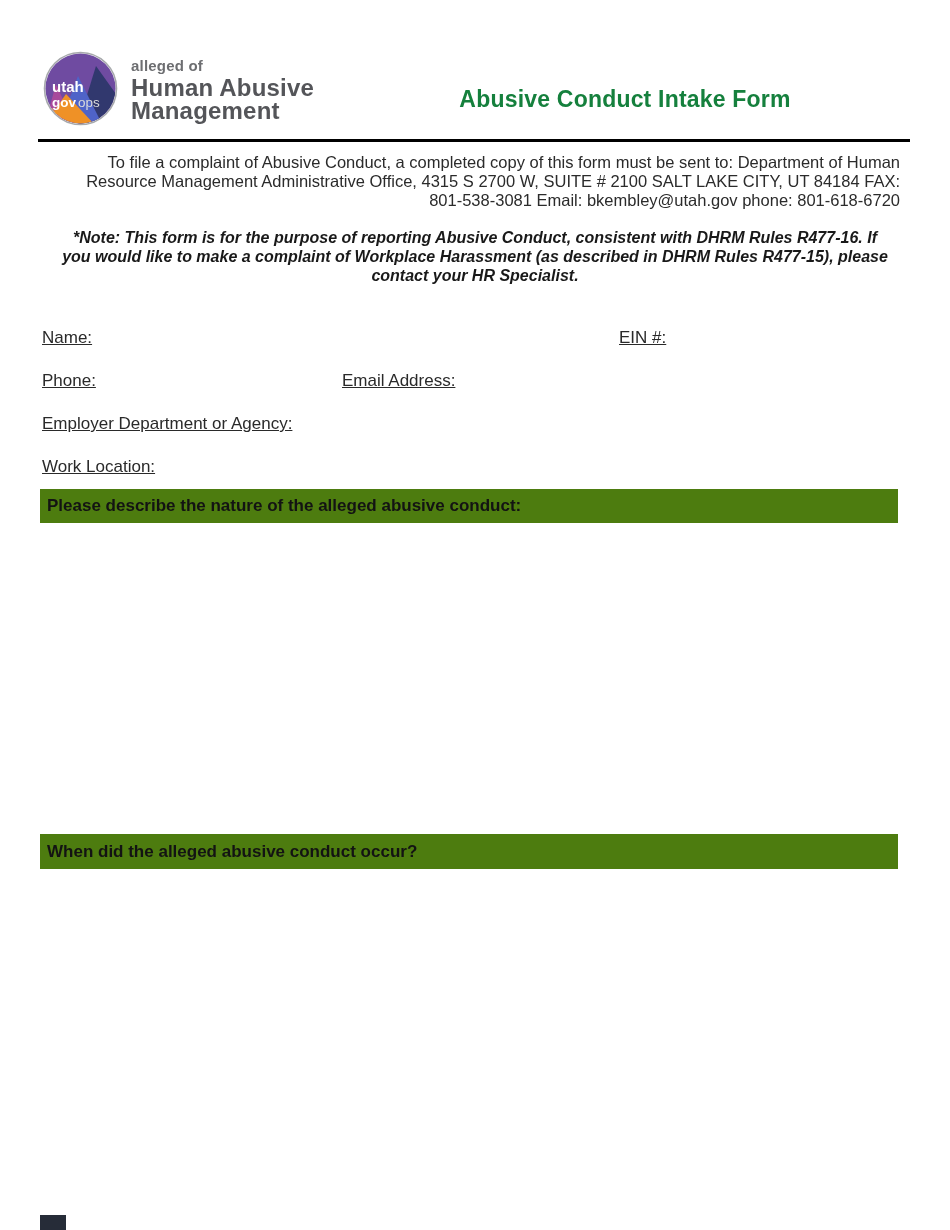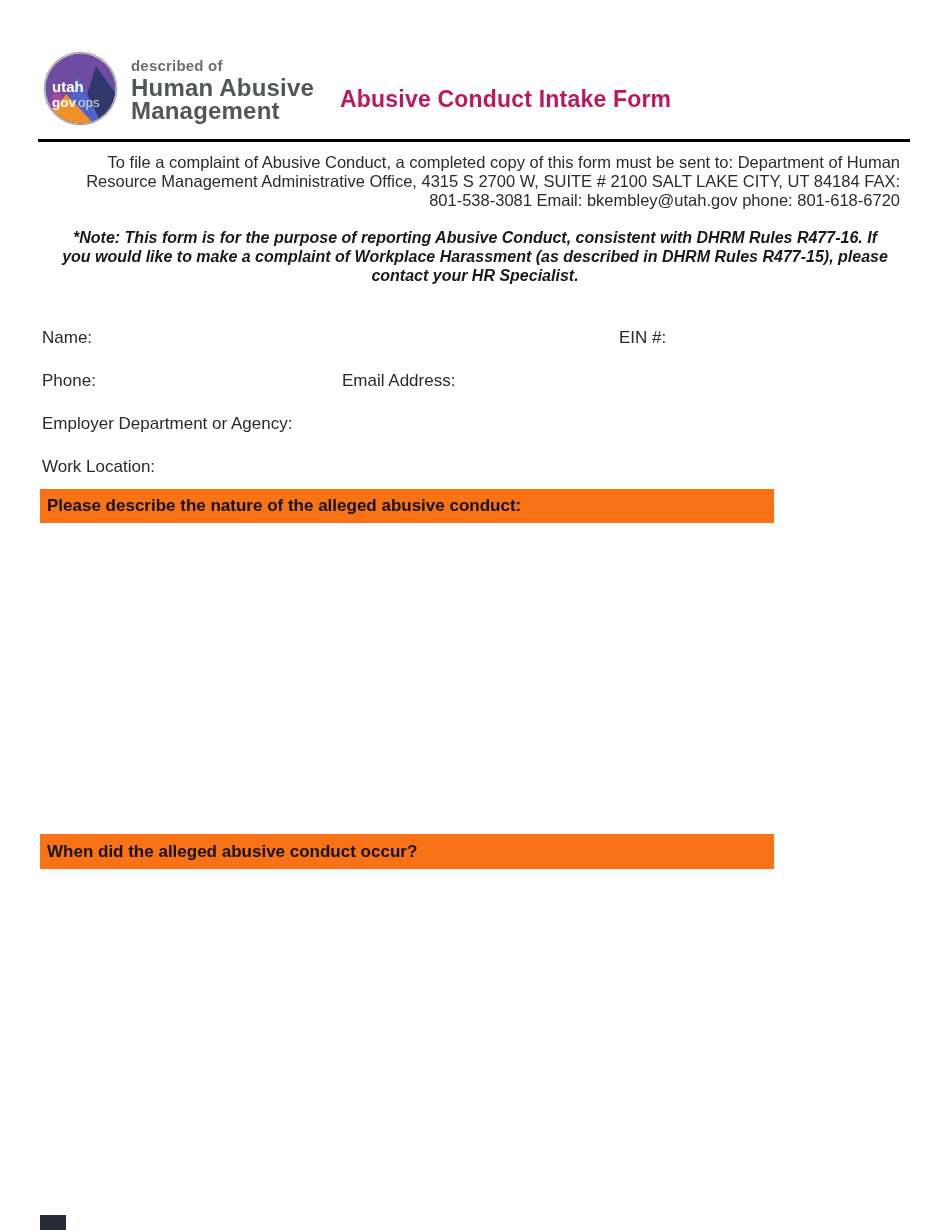--- a/index.html
+++ b/index.html
@@ -13,57 +13,57 @@
     overflow: hidden;
   }
 
   
   .logo-badge { position: absolute; top: 50px; left: 42px; width: 77px; height: 77px; text-align: center; }
   .logo-text  { position: absolute; top: 57px; left: 131px; }
   .logo-division { font-size: 15px; font-weight: 700; color: #6d6e71; letter-spacing: .2px; margin-bottom: 2px; }
   .logo-name  { font-size: 24px; font-weight: 700; color: #545559; line-height: 23px; letter-spacing: .2px; }
   .form-title {
     position: absolute; top: 86px; left: 340px; width: 570px;
-    margin: 0; text-align: left;
-    font-size: 23px; font-weight: 700; color: #be185d; letter-spacing: .2px;
+    margin: 0; text-align: center;
+    font-size: 23px; font-weight: 700; color: #15803d; letter-spacing: .2px;
   }
   .header-rule { position: absolute; top: 139px; left: 38px; width: 872px; height: 3px; background: #000000; }
 
   
   .instructions {
     position: absolute; top: 153px; left: 50px; width: 850px;
     text-align: right; font-size: 16.5px; line-height: 19px; color: #2b2b2b;
   }
   .note {
     position: absolute; top: 228px; left: 62px; width: 826px;
     text-align: center; font-size: 16px; line-height: 19px;
     font-weight: 700; font-style: italic; color: #191919;
   }
 
   
-  .field-label { position: absolute; font-size: 17px; color: #2a2a2a; white-space: nowrap; }
+  .field-label { position: absolute; font-size: 17px; color: #2a2a2a; white-space: nowrap; text-decoration: underline; }
   .lbl-name          { top: 328px; left: 42px; }
   .lbl-ein           { top: 328px; left: 619px; }
   .lbl-phone         { top: 371px; left: 42px; }
   .lbl-email         { top: 371px; left: 342px; }
   .lbl-employer      { top: 414px; left: 42px; }
   .lbl-work-location { top: 457px; left: 42px; }
 
   .field-area { position: absolute; height: 24px; }
   .fa-name          { top: 326px; left: 104px; width: 500px; }
   .fa-ein           { top: 326px; left: 676px; width: 232px; }
   .fa-phone         { top: 369px; left: 110px; width: 225px; }
   .fa-email         { top: 369px; left: 472px; width: 436px; }
   .fa-employer      { top: 412px; left: 332px; width: 576px; }
   .fa-work-location { top: 455px; left: 176px; width: 732px; }
 
   
   .section-bar {
-    position: absolute; left: 40px; width: 734px;
-    background: #f97316; box-sizing: border-box; padding-left: 7px;
+    position: absolute; left: 40px; width: 858px;
+    background: #4d7c0f; box-sizing: border-box; padding-left: 7px;
     font-weight: 700; font-size: 17px; color: #131313;
   }
   .bar-describe { top: 489px; height: 34px; line-height: 34px; }
   .bar-when     { top: 834px; height: 35px; line-height: 35px; }
 
   .answer-area { position: absolute; left: 40px; width: 868px; background: #ffffff; }
   .area-describe { top: 523px; height: 311px; }
   .area-when     { top: 869px; height: 346px; }
 
   
@@ -90,21 +90,21 @@
         <polygon points="3,74 24,44 52,74" fill="#ef9126"></polygon>
         <polygon points="3,74 10,58 22,74" fill="#f6c22e"></polygon>
       </g>
       <text x="10" y="42" font-size="15" font-weight="700" fill="#ffffff">utah</text>
       <text x="10" y="57" font-size="13.5" font-weight="700" fill="#ffffff">gov</text>
       <text x="36" y="57" font-size="13.5" font-weight="400" fill="#d9dadb">ops</text>
     </svg>
   </span>
 
   <div class="logo-text">
-    <div class="logo-division">described of</div>
+    <div class="logo-division">alleged of</div>
     <div class="logo-name">Human Abusive</div>
     <div class="logo-name">Management</div>
   </div>
 
   <h1 class="form-title">Abusive Conduct Intake Form</h1>
 
   <div class="header-rule"></div>
 
   <div class="instructions">
     <span>To file a complaint of Abusive Conduct, a completed copy of this form must be sent to: Department of Human Resource Management Administrative Office, 4315 S 2700 W, SUITE # 2100 SALT LAKE CITY, UT 84184</span>

